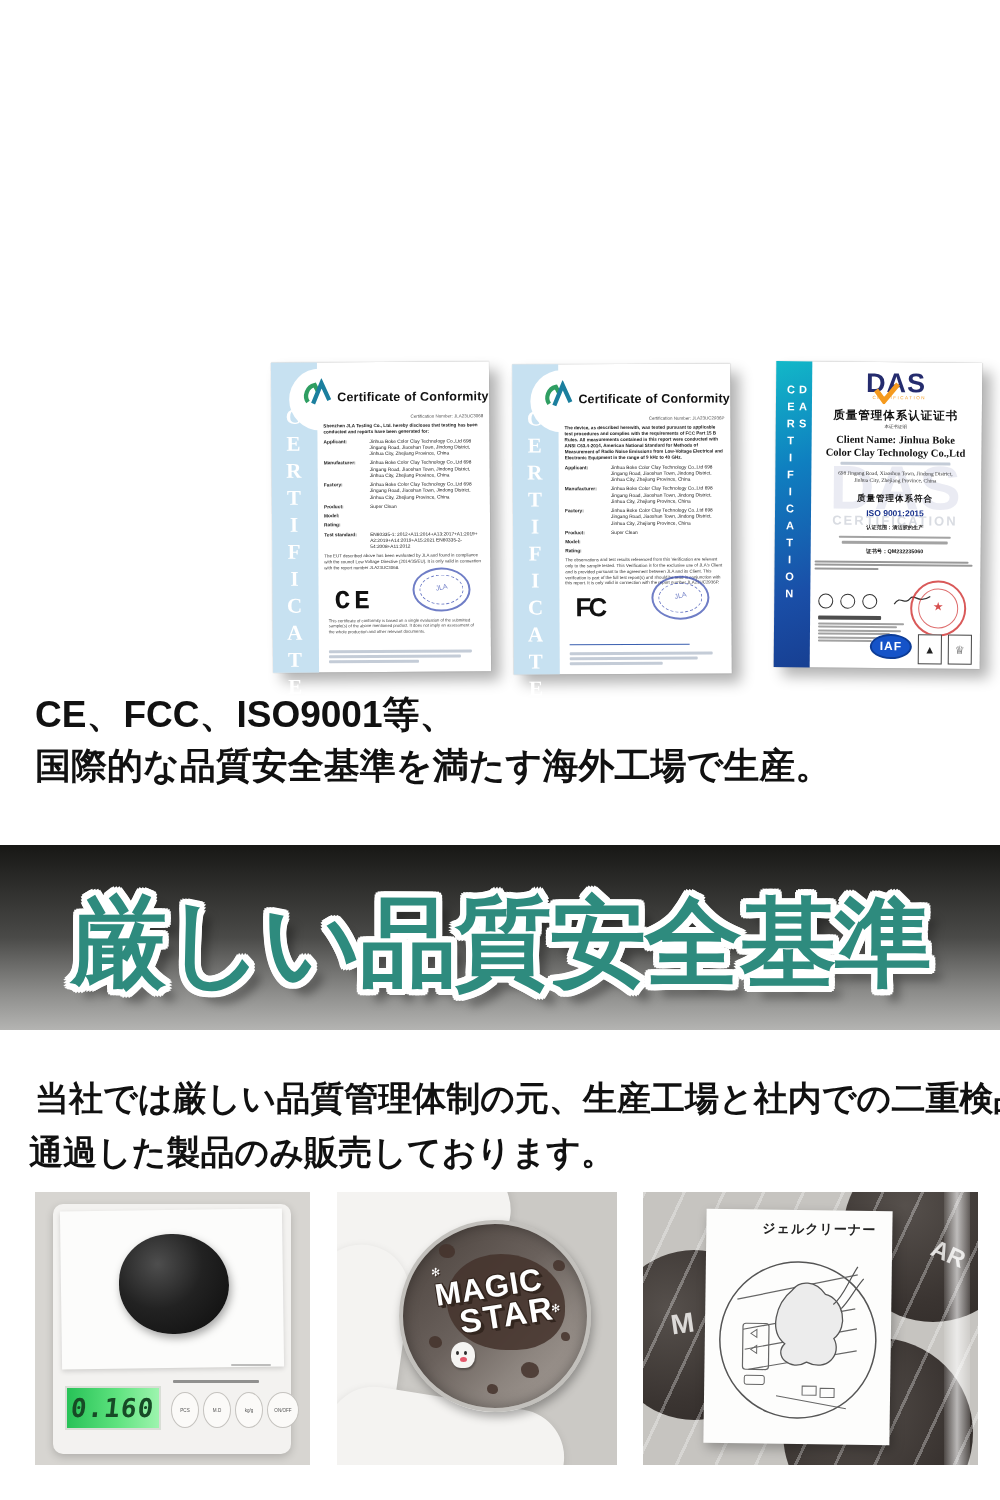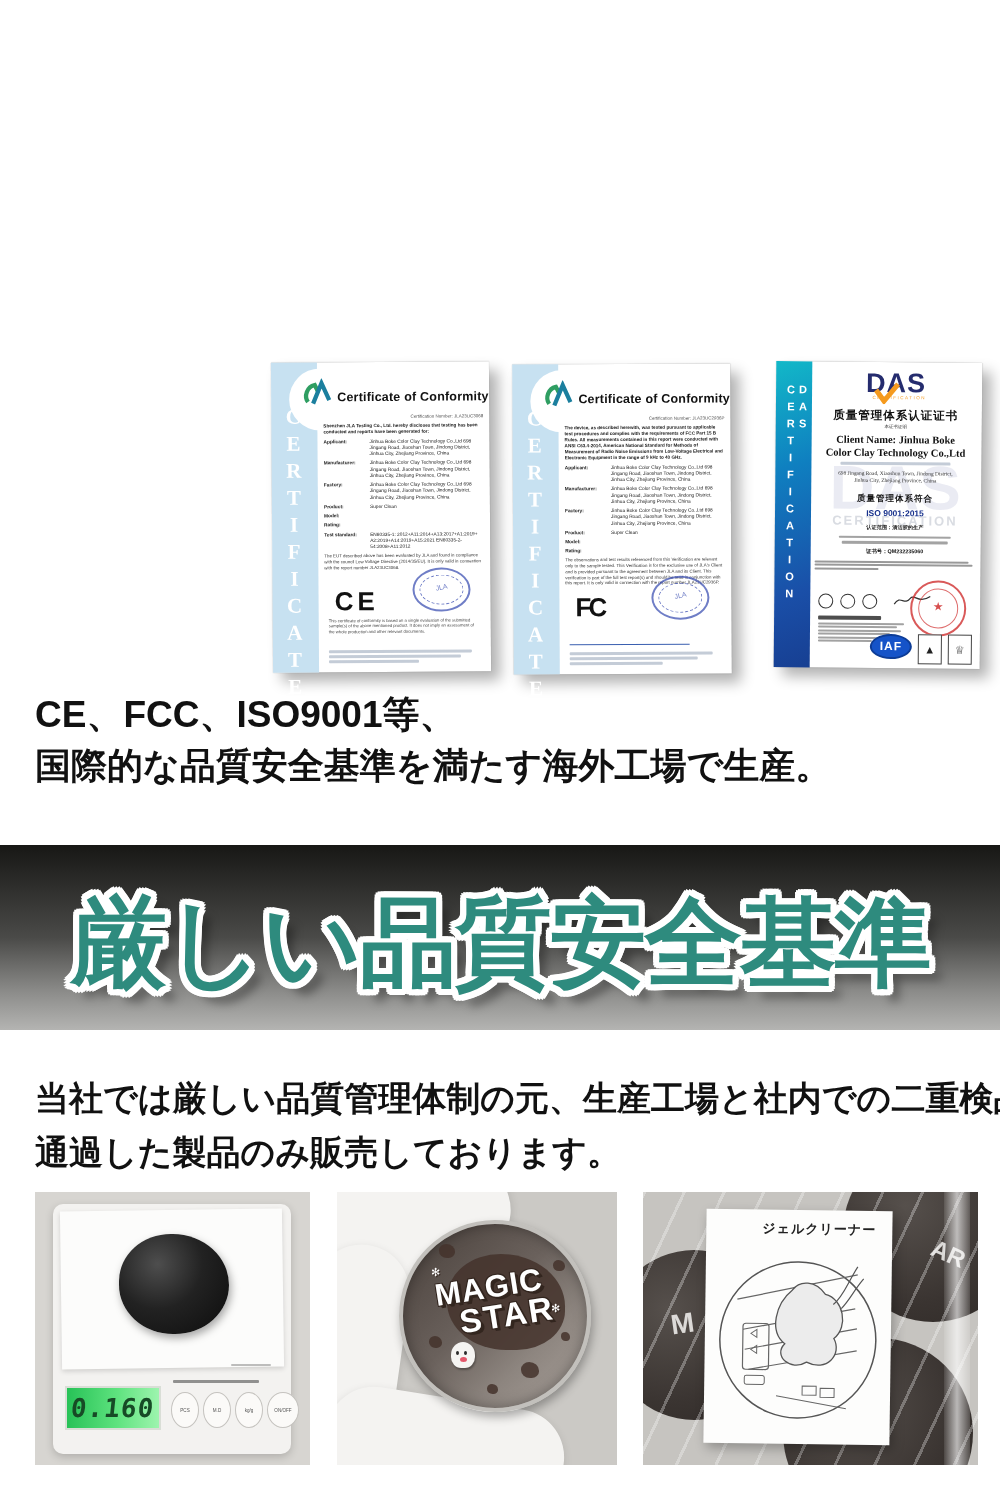--- a/index.html
+++ b/index.html
@@ -39,21 +39,21 @@
   .jla-circle{position:absolute;left:18px;top:6px;width:62px;height:62px;border-radius:50%;background:#fff;}
   .jla-logo{position:absolute;left:30px;top:16px;width:34px;height:30px;}
   .jla-title{position:absolute;left:66px;top:28px;font-size:12.5px;font-weight:bold;color:#111;letter-spacing:.2px;}
   .jla-body{position:absolute;left:52px;top:52px;width:160px;font-size:5px;color:#222;line-height:1.3;}
   .certno{color:#555;font-size:4.5px;text-align:right;margin-bottom:3px;}
   .intro{font-weight:bold;font-size:4.6px;margin-bottom:4px;}
   .frow{display:flex;margin-bottom:3px;}
   .frow .lbl{width:46px;flex:none;font-weight:bold;font-size:4.8px;}
   .frow .val{flex:1;font-size:4.8px;}
   .note{font-size:4.4px;color:#333;margin-top:3px;}
-  .ce-mark{position:absolute;left:62px;top:224px;font-size:26px;font-weight:bold;color:#111;letter-spacing:4px;font-family:Liberation Sans, sans-serif;}
+  .ce-mark{position:absolute;left:62px;top:224px;font-size:26px;font-weight:bold;color:#111;letter-spacing:4px;font-family:Liberation Mono, monospace;}
   .fcc-mark{position:absolute;left:62px;top:228px;font-size:26px;font-weight:900;color:#111;letter-spacing:-3px;}
   .stamp-blue{position:absolute;width:58px;height:44px;border:2px solid #4053b4;border-radius:50%;opacity:.75;}
   .stamp-blue .inner{position:absolute;left:5px;top:5px;right:5px;bottom:5px;border:1px dashed #4053b4;border-radius:50%;}
   .stamp-blue .sig{position:absolute;left:0;top:14px;width:100%;text-align:center;font-size:7px;color:#4053b4;transform:rotate(-12deg);}
   .disclaimer{position:absolute;left:56px;top:256px;width:152px;font-size:4.2px;color:#444;line-height:1.3;}
   .bar{height:3px;background:#93a3b6;opacity:.55;border-radius:1px;margin:2px 0;}
   .jla-footer{position:absolute;left:56px;top:286px;width:150px;}
   .blue-rule{position:absolute;left:56px;top:280px;width:120px;height:1px;background:#3a5fb0;}
 
   
@@ -92,21 +92,21 @@
   .stamp-red .star{position:absolute;left:0;top:17px;width:100%;text-align:center;color:rgba(208,48,48,.85);font-size:12px;}
   .das-badges{position:absolute;left:96px;top:272px;display:flex;gap:6px;align-items:flex-start;}
   .iaf{width:42px;height:25px;background:#1553c8;border:2px solid #0d3c96;border-radius:50%;color:#fff;font-weight:900;font-size:12px;text-align:center;line-height:21px;letter-spacing:1px;}
   .badge{width:24px;height:30px;border:1px solid #444;font-size:11px;text-align:center;line-height:28px;color:#222;background:#fff;}
 
   
   .caption{position:absolute;color:#111;font-weight:bold;white-space:nowrap;}
   #cap1a{left:35px;top:690px;font-size:37px;}
   #cap1b{left:35px;top:742px;font-size:36px;}
   #cap2a{left:35px;top:1076px;font-size:34px;}
-  #cap2b{left:35px;top:1130px;font-size:34px;}
+  #cap2b{left:29px;top:1130px;font-size:34px;}
 
   
   .banner-mid{position:absolute;left:0;top:845px;width:1000px;height:185px;
     background:linear-gradient(180deg,#171715 0%,#4a4a48 50%,#8d8d8b 80%,#b4b4b2 100%);}
   .bm-title{position:absolute;left:0;top:34px;width:1000px;text-align:center;font-size:97px;font-weight:900;letter-spacing:-2px;white-space:nowrap;}
 
   
   .photo{position:absolute;top:1192px;height:273px;overflow:hidden;}
   #photo1{left:35px;width:275px;background:#d7d5d1;}
   #photo2{left:337px;width:280px;background:#cbc9c5;}

